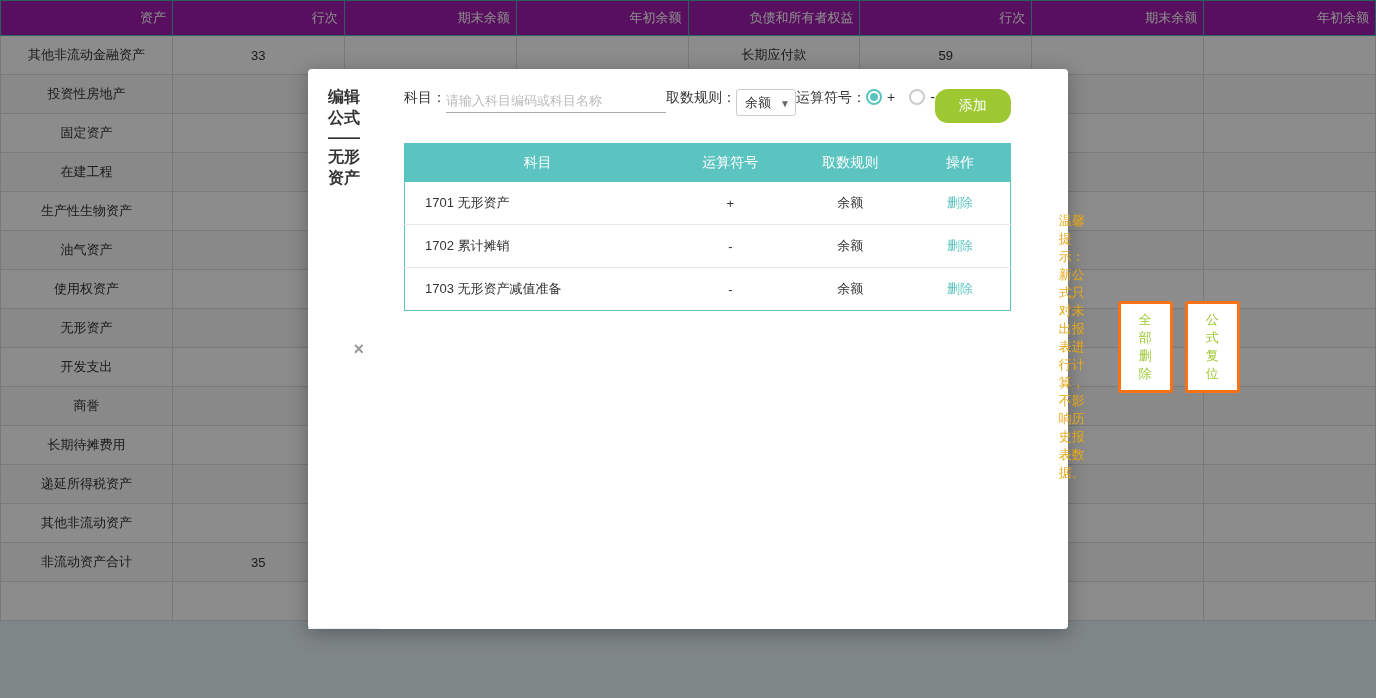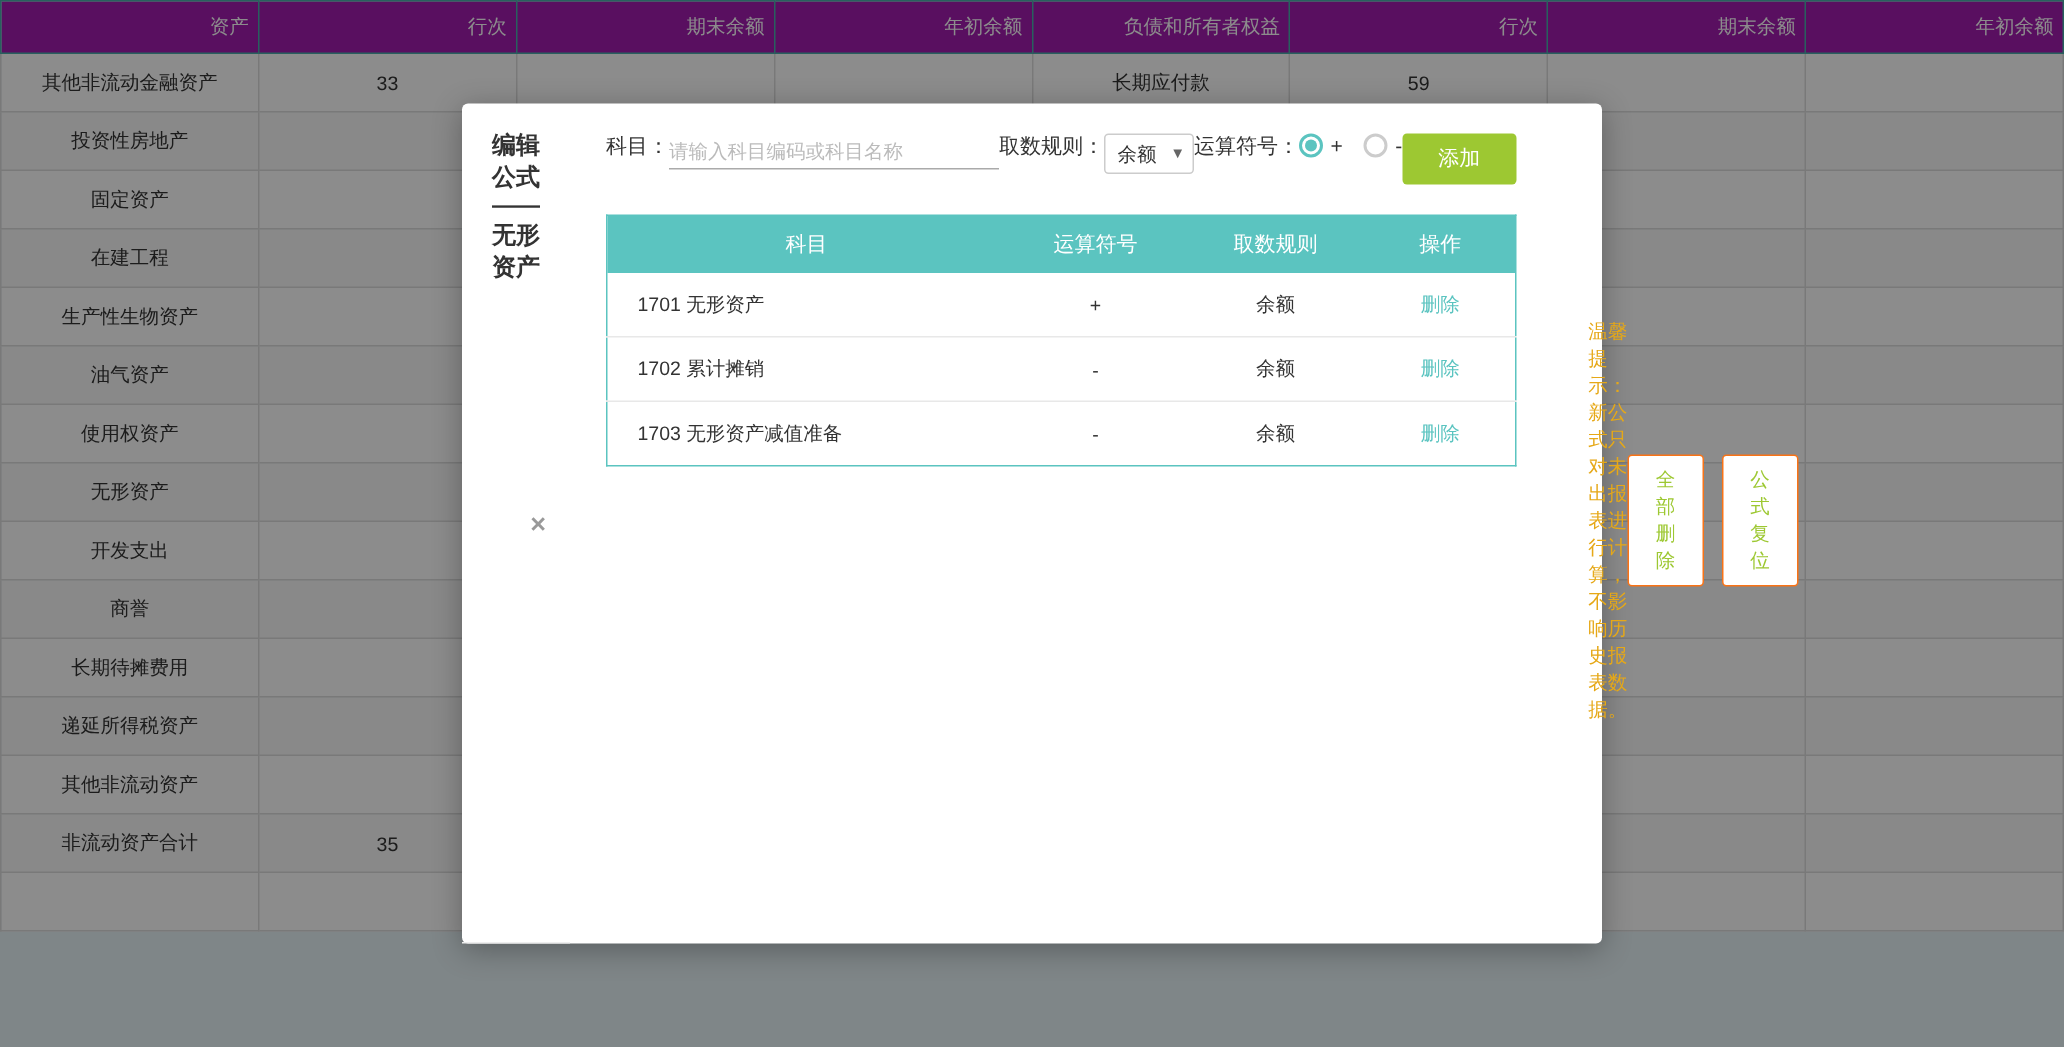--- a/index.html
+++ b/index.html
@@ -172,21 +172,21 @@
     .radio-label {
       font-size: 14px;
       color: #333;
     }
 
     
     .btn-add {
       background: #9dc832;
       color: white;
       border: none;
-      border-radius: 3px;
+      border-radius: 13px;
       padding: 8px 24px;
       font-size: 14px;
       cursor: pointer;
       white-space: nowrap;
     }
 
     
     .data-table {
       width: 100%;
       border-collapse: collapse;
@@ -216,31 +216,32 @@
       margin-top: 48px;
     }
 
     
     .modal-footer {
       padding: 16px 24px 20px;
       display: flex;
       justify-content: space-between;
       align-items: center;
       border-top: none;
+      gap: 33px;
     }
     .footer-hint {
       color: #e6a817;
       font-size: 13px;
     }
     .footer-btns {
       display: flex;
       gap: 12px;
     }
     .btn-outline {
-      border: 1px solid #f97316;
+      border: 3px solid #f97316;
       color: #9dc832;
       background: #fff;
       border-radius: 3px;
       padding: 7px 18px;
       font-size: 13px;
       cursor: pointer;
     }
   </style>
 </head>
 <body>

